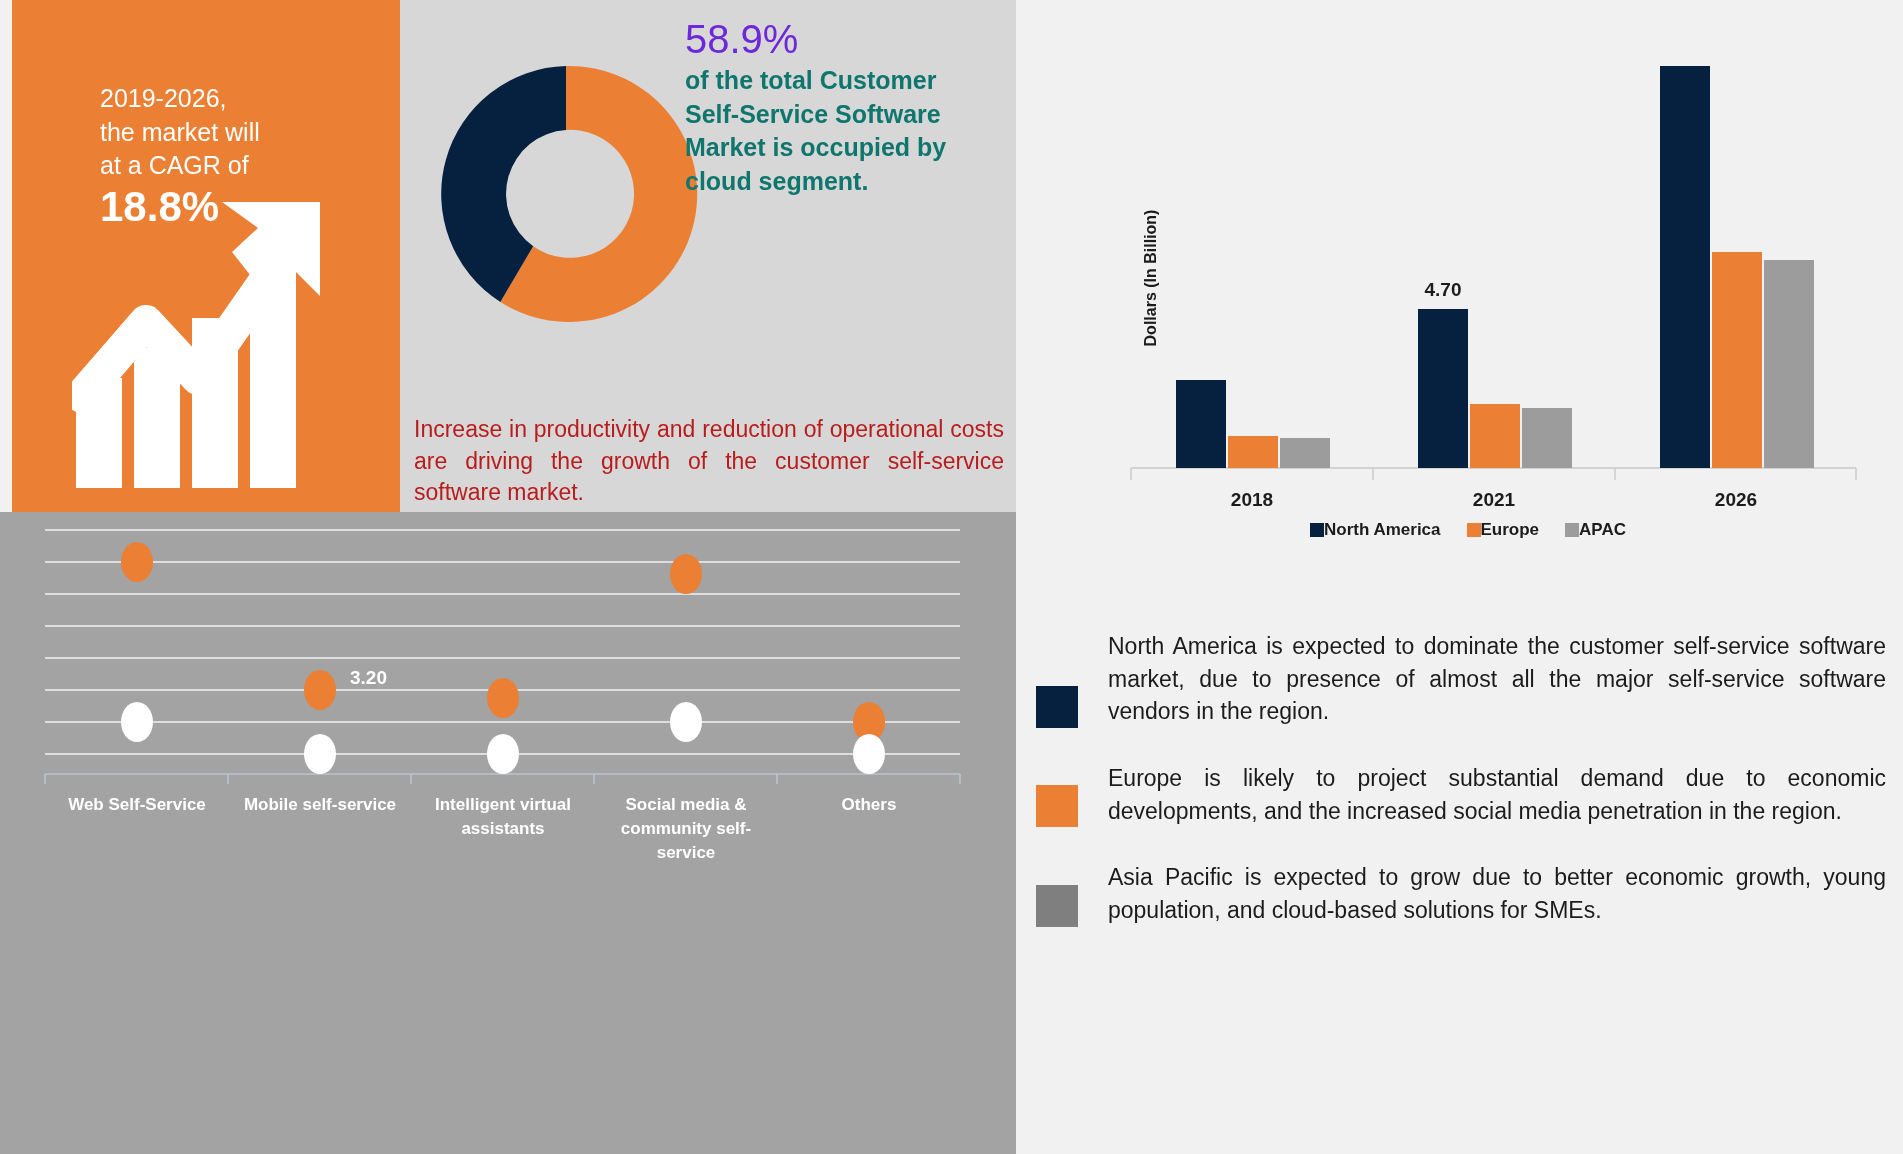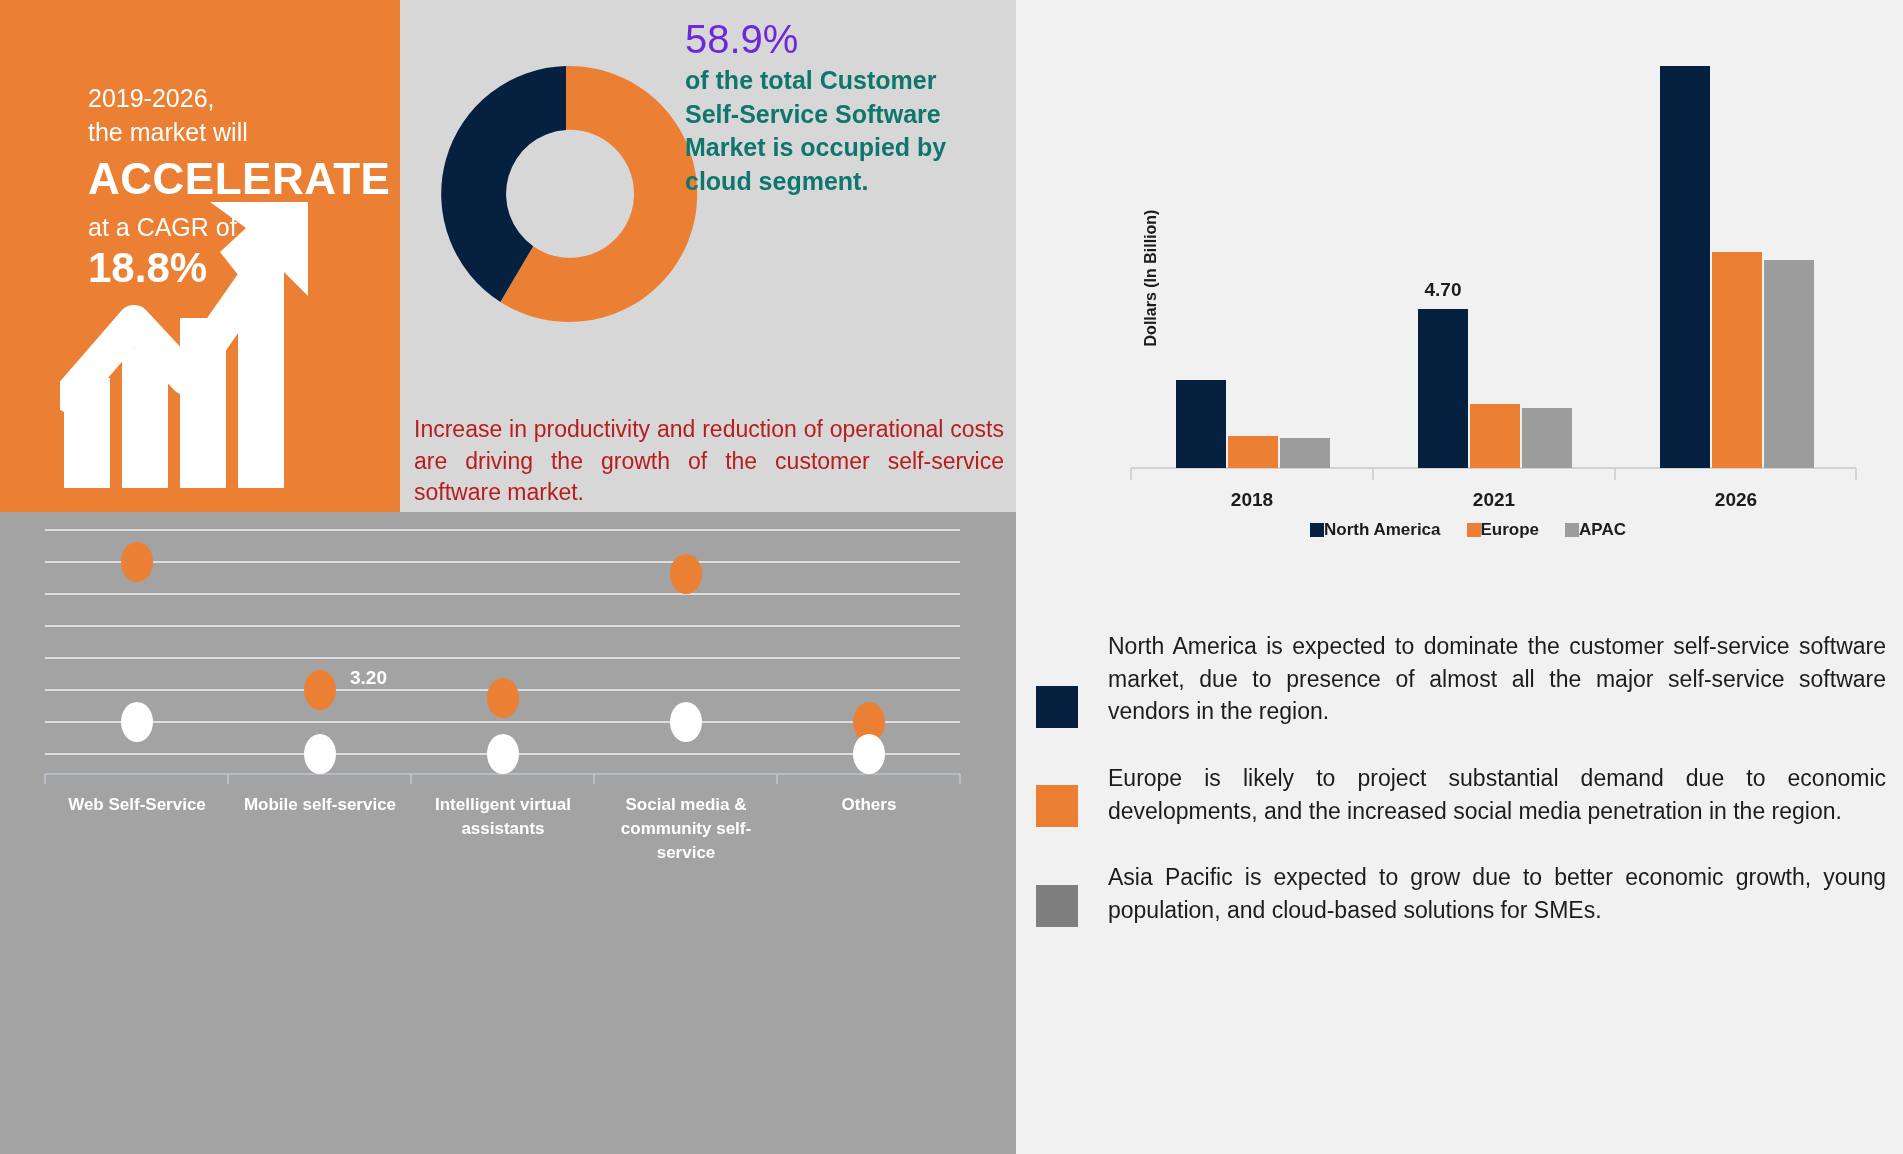--- a/index.html
+++ b/index.html
@@ -6,21 +6,21 @@
   html,body { width:1903px; height:1154px; }
   body {
     font-family:"Liberation Sans", sans-serif;
     background:#f1f1f1;
     position:relative;
     overflow:hidden;
   }
 
   
   #accelerate-panel{
-    position:absolute; left:0; top:0; width:420px; height:512px;
+    position:absolute; left:12px; top:0; width:420px; height:512px;
     background:#eb7f34;
   }
   .acc-text{ position:absolute; left:88px; top:82px; color:#fff; }
   .acc-line1{ font-size:25px; line-height:1.34; font-weight:400; }
   .acc-line2{ font-size:25px; line-height:1.34; font-weight:400; }
   .acc-big{ font-size:44px; font-weight:700; letter-spacing:.5px; line-height:1.18; margin:4px 0 6px; }
   .acc-line3{ font-size:25px; line-height:1.3; font-weight:400; }
   .acc-pct{ font-size:42px; font-weight:700; line-height:1.2; }
   #growth-arrow-icon{ position:absolute; left:60px; top:200px; }
 
@@ -68,21 +68,20 @@
     text-align:justify; text-align-last:left; flex:1;
   }
 </style>
 </head>
 <body>
 
 <div id="accelerate-panel">
   <div class="acc-text">
     <div class="acc-line1">2019-2026,</div>
     <div class="acc-line2">the market will</div>
-    <div class="acc-big">ACCELERATE</div>
     <div class="acc-line3">at a CAGR of</div>
     <div class="acc-pct">18.8%</div>
   </div>
 
   <svg id="growth-arrow-icon" width="260" height="290" viewBox="0 0 260 290">
 
     <rect x="4" y="178" width="46" height="110" fill="#ffffff"></rect>
     <rect x="62" y="148" width="46" height="140" fill="#ffffff"></rect>
     <rect x="120" y="118" width="46" height="170" fill="#ffffff"></rect>
     <rect x="178" y="58" width="46" height="230" fill="#ffffff"></rect>

